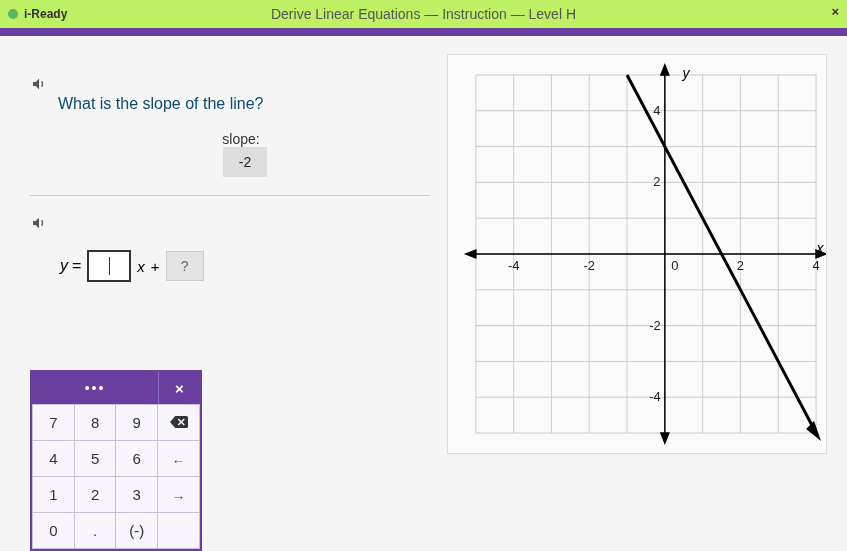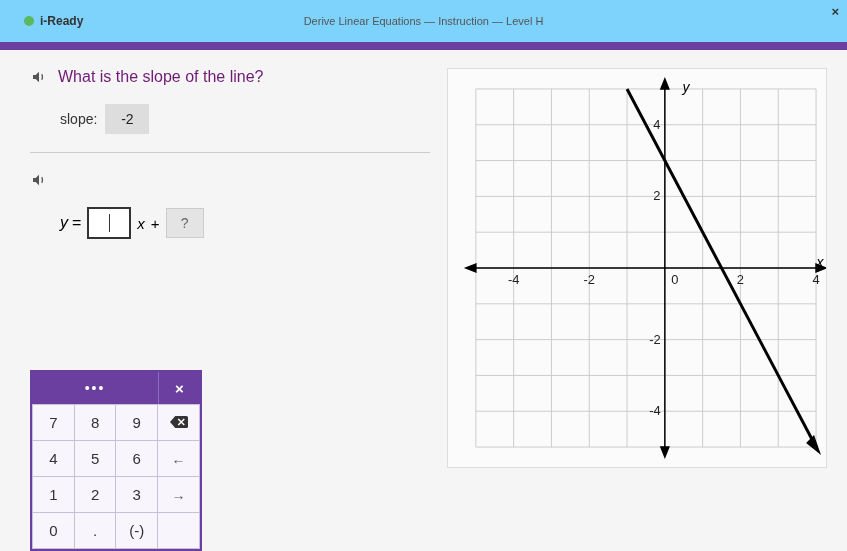--- a/index.html
+++ b/index.html
@@ -1,33 +1,33 @@
 <!DOCTYPE html>
 <html><head>
 <meta charset="utf-8">
 <style>
 * { box-sizing: border-box; margin: 0; padding: 0; }
 body { font-family: Arial, sans-serif; background: #e8e8e8; }
 .window { width: 847px; height: 551px; background: #f5f5f5; position: relative; overflow: hidden; }
-.titlebar { height: 42px; background: #7dd3fc; display: flex; align-items: center; padding: 0 24px; position: relative; }
+.titlebar { height: 28px; background: #bef264; display: flex; align-items: center; padding: 0 8px; position: relative; }
 .titlebar .dot { width: 10px; height: 10px; border-radius: 50%; background: #5cb85c; margin-right: 6px; }
 .titlebar .brand { font-size: 12px; font-weight: bold; color: #333; }
-.titlebar .page-title { position: absolute; left: 50%; transform: translateX(-50%); font-size: 11px; color: #555; }
+.titlebar .page-title { position: absolute; left: 50%; transform: translateX(-50%); font-size: 14px; color: #555; }
 .titlebar .close-x { position: absolute; right: 8px; top: 4px; font-size: 13px; font-weight: bold; color: #333; cursor: pointer; }
 .purplebar { height: 8px; background: #6b3fa0; }
 .content { position: relative; padding: 18px 14px 0 30px; display: flex; }
 .left-col { width: 400px; }
 .right-col { flex: 1; padding-left: 10px; }
 
 .prompt { display: flex; align-items: center; margin-bottom: 18px; }
 .audio-icon { width: 18px; height: 18px; margin-right: 10px; display: inline-flex; align-items: center; justify-content: center; }
 .audio-icon svg { width: 16px; height: 16px; }
-.prompt-text { font-size: 16px; color: #701a75; }
-
-.slope-row { margin: 12px 0 18px 30px; display: flex; align-items: center; }
+.prompt-text { font-size: 16px; color: #0c4a6e; margin-top: 41px; }
+
+.slope-row { margin: 12px 0 18px 30px; display: flex; align-items: center; flex-direction: column; }
 .slope-label { font-size: 14px; color: #333; margin-right: 8px; }
 .slope-box { width: 44px; height: 30px; background: #ddd; display: flex; align-items: center; justify-content: center; font-size: 14px; color: #222; }
 
 .divider { border: none; border-top: 1px solid #ccc; margin: 0 0 18px 0; }
 
 .eq-row { margin: 12px 0 0 30px; display: flex; align-items: center; }
 .eq-y { font-style: italic; font-size: 16px; margin-right: 4px; }
 .eq-eq { font-size: 16px; margin-right: 6px; }
 .eq-input { width: 44px; height: 32px; border: 2px solid #333; background: #fff; display: flex; align-items: center; justify-content: center; font-size: 14px; }
 .eq-input .cursor { width: 1px; height: 18px; background: #333; }

